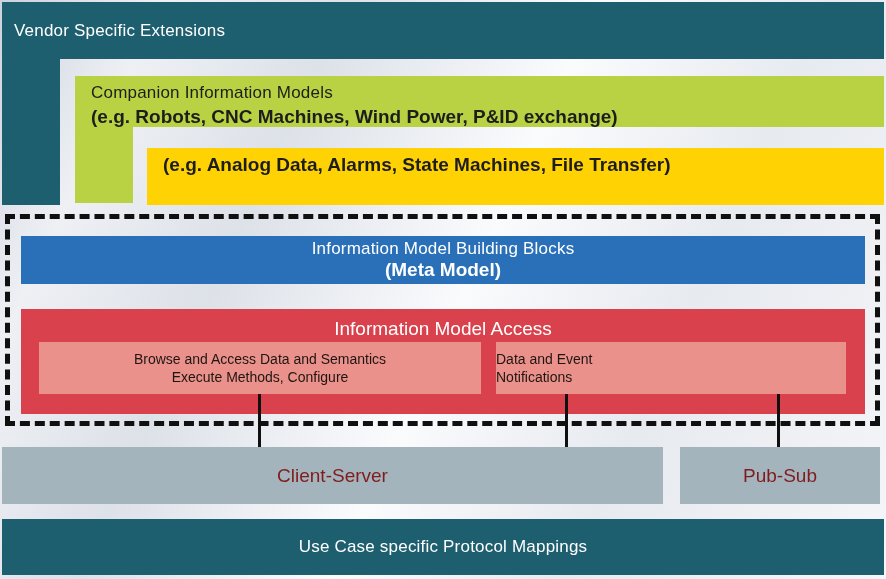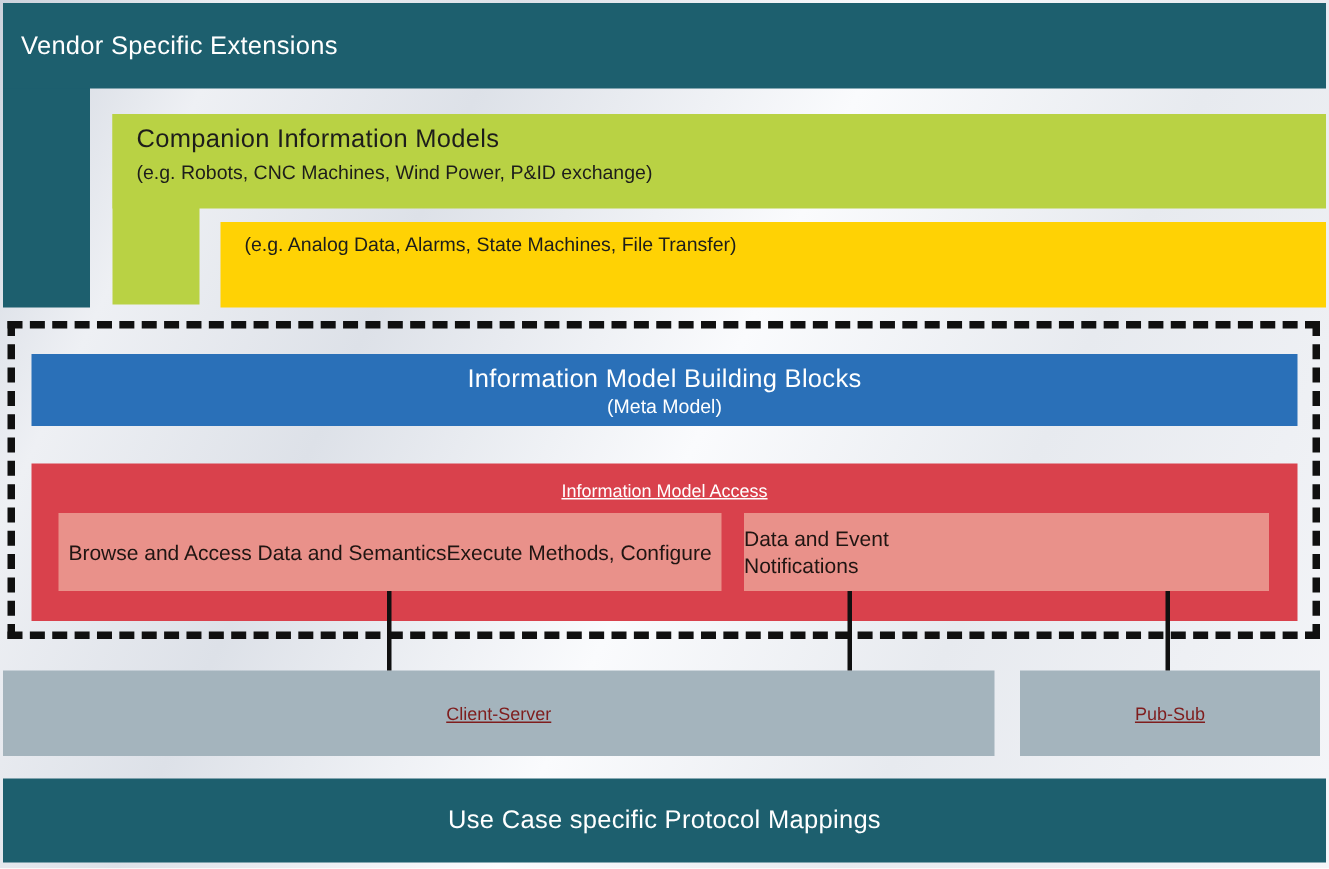--- a/index.html
+++ b/index.html
@@ -18,43 +18,43 @@
   .green{background:#b9d244;color:#1d1d1b;}
   .yellow{background:#ffd204;color:#1d1d1b;}
   .blue{background:#2a70b8;color:#ffffff;}
   .red{background:#d9414c;color:#ffffff;}
   .salmon{background:#e9918a;color:#201512;}
   .gray{background:#a4b4bd;color:#7f1d1d;}
 
   
   #vendor-band{left:2px;top:2px;width:882px;height:57px;display:flex;align-items:center;padding-left:12px;text-align:center;}
   #vendor-col{left:2px;top:2px;width:58px;height:203px;}
-  #companion-band{left:75px;top:76px;width:809px;height:63px;padding:7px 0 0 16px;}
+  #companion-band{left:75px;top:76px;width:809px;height:51px;padding:7px 0 0 16px;}
   #companion-col{left:75px;top:76px;width:58px;height:127px;}
   #core-box{left:147px;top:148px;width:737px;height:57px;padding:6px 0 0 16px;}
 
   #dashed-box{left:5px;top:214px;width:875px;height:212px;border:5px dashed #101010;z-index:4;}
   #building-blocks{left:21px;top:236px;width:844px;height:48px;display:flex;flex-direction:column;align-items:center;justify-content:center;text-align:center;}
   #model-access{left:21px;top:309px;width:844px;height:105px;text-align:center;padding-top:9px;}
-  #browse-box{left:39px;top:342px;width:442px;height:52px;display:flex;flex-direction:row;align-items:center;justify-content:center;text-align:center;}
+  #browse-box{left:39px;top:342px;width:442px;height:52px;display:flex;flex-direction:column;align-items:center;justify-content:center;text-align:center;}
   #notify-box{left:496px;top:342px;width:350px;height:52px;display:flex;flex-direction:column;align-items:flex-start;justify-content:center;text-align:center;}
 
   .connector{width:3px;top:394px;height:53px;background:#101010;z-index:5;}
   #connector-1{left:258px;}
   #connector-2{left:565px;}
   #connector-3{left:777px;}
 
   #client-server{left:2px;top:447px;width:661px;height:57px;display:flex;align-items:center;justify-content:center;}
   #pub-sub{left:680px;top:447px;width:200px;height:57px;display:flex;align-items:center;justify-content:center;}
   #protocol-box{left:2px;top:519px;width:882px;height:56px;display:flex;align-items:center;justify-content:center;}
 
   
   .t-lg{font-size:17px;letter-spacing:.2px;}
-  .t-md{font-size:12px;text-decoration:underline;}
-  .t-sm{font-size:13px;}
+  .t-md{font-size:19px;}
+  .t-sm{font-size:19px;font-weight:bold;}
   .t-body{font-size:14px;line-height:18px;}
   #companion-band .t-lg,#core-box .t-lg{display:block;margin-bottom:3px;}
 </style>
 </head>
 <body>
 
 <div id="stage">
 
   <div class="abs teal" id="vendor-col"></div>
   <div class="abs teal t-lg" id="vendor-band">

